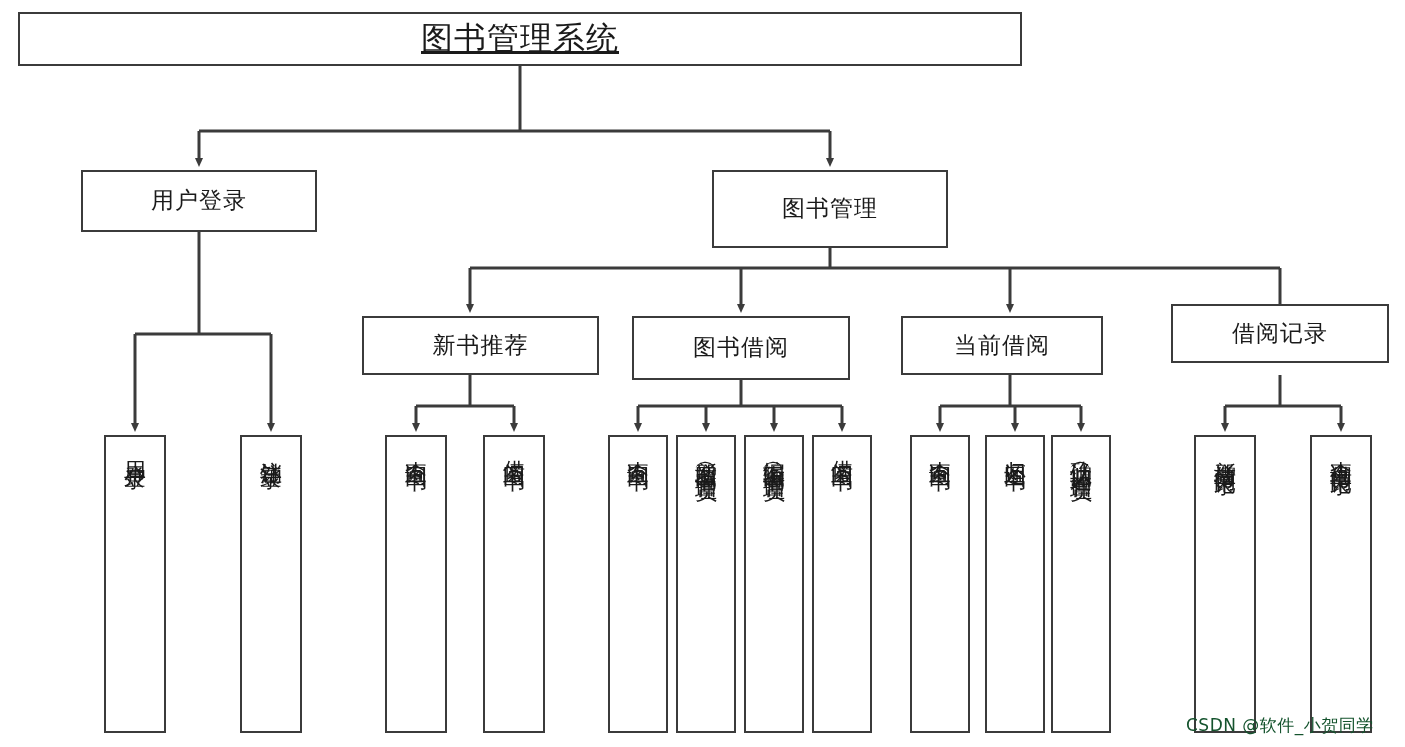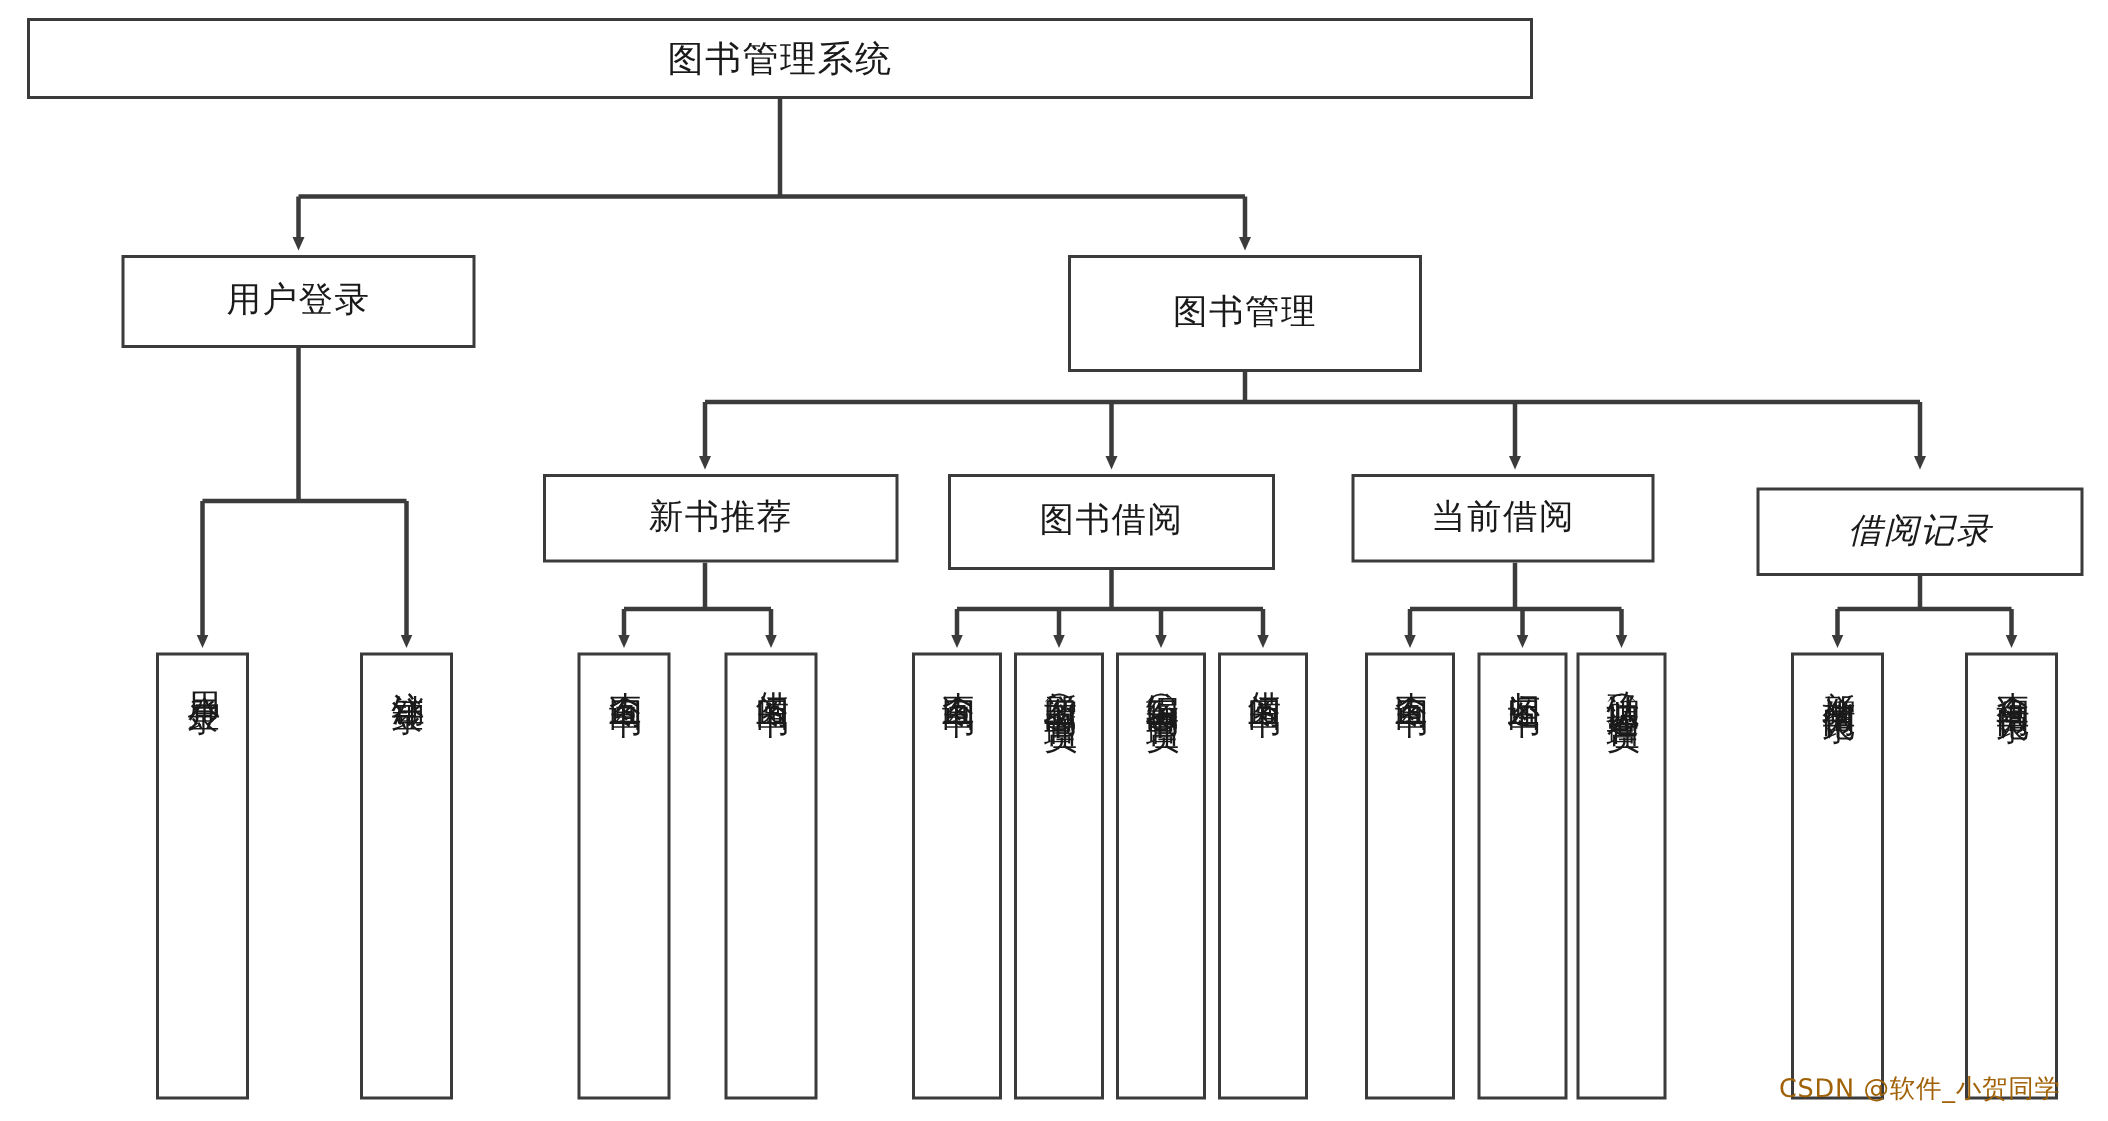--- a/index.html
+++ b/index.html
@@ -51,27 +51,27 @@
     align-items: flex-start;
     padding-top: 6px;
   }
   .node.vertical .node-label {
     writing-mode: vertical-rl;
     text-orientation: upright;
     font-size: 22px;
     line-height: 1;
     letter-spacing: 3px;
   }
-  .node.root .node-label { font-size: 24px; }
+  .node.root .node-label { font-size: 32px; text-decoration: underline; }
   .watermark {
     position: absolute;
     left: 1186px;
     top: 714px;
     font-size: 17px;
-    color: #a16207;
+    color: #14532d;
     letter-spacing: 0.5px;
     white-space: nowrap;
     font-family: "DejaVu Sans", "Liberation Sans", sans-serif;
   }
 </style>
 </head>
 <body>
 
 <div id="canvas">
 
@@ -131,21 +131,21 @@
       </div>
       <div class="node horizontal" style="left: 362px; top: 316px; width: 237px; height: 59px;">
         <span class="node-label">新书推荐</span>
       </div>
       <div class="node horizontal" style="left: 632px; top: 316px; width: 218px; height: 64px;">
         <span class="node-label">图书借阅</span>
       </div>
       <div class="node horizontal" style="left: 901px; top: 316px; width: 202px; height: 59px;">
         <span class="node-label">当前借阅</span>
       </div>
-      <div class="node horizontal" style="left: 1171px; top: 325px; width: 218px; height: 59px; font-style: italic;">
+      <div class="node horizontal" style="left: 1171px; top: 304px; width: 218px; height: 59px;">
         <span class="node-label">借阅记录</span>
       </div>
       <div class="node vertical" style="left: 104px; top: 435px; width: 62px; height: 298px;">
         <span class="node-label">用户登录</span>
       </div>
       <div class="node vertical" style="left: 240px; top: 435px; width: 62px; height: 298px;">
         <span class="node-label">注销登录</span>
       </div>
       <div class="node vertical" style="left: 385px; top: 435px; width: 62px; height: 298px;">
         <span class="node-label">查询图书</span>

